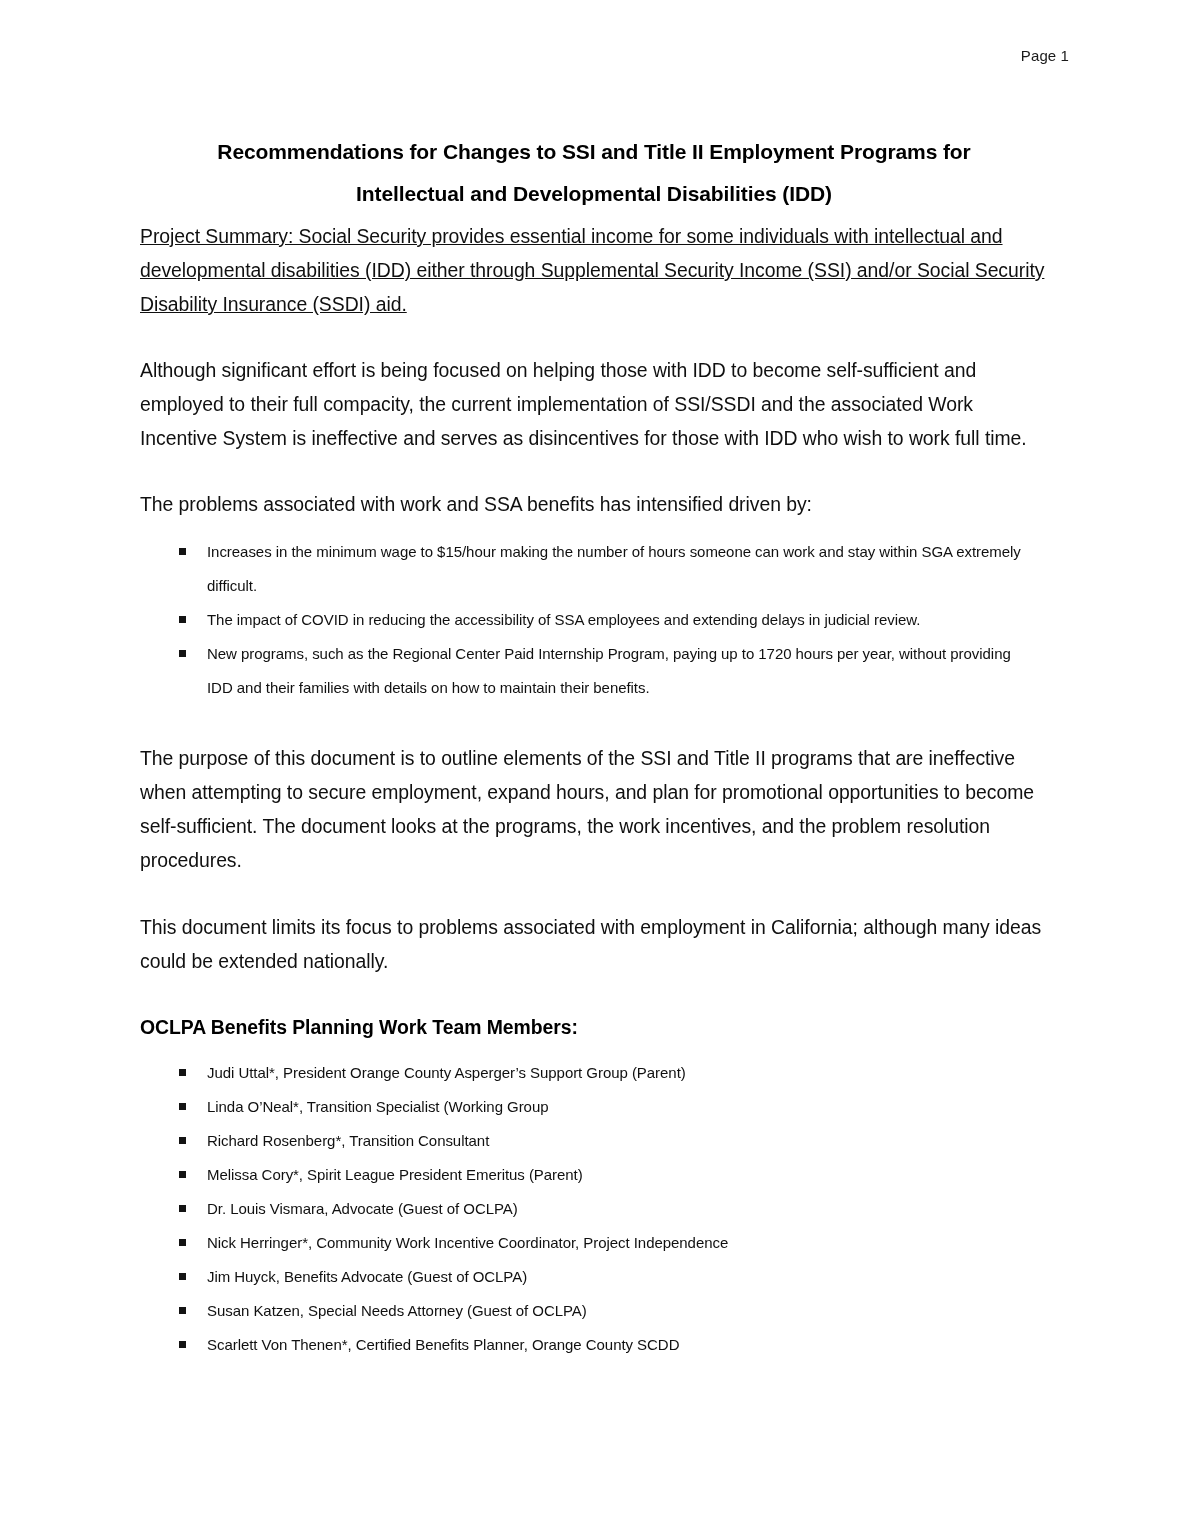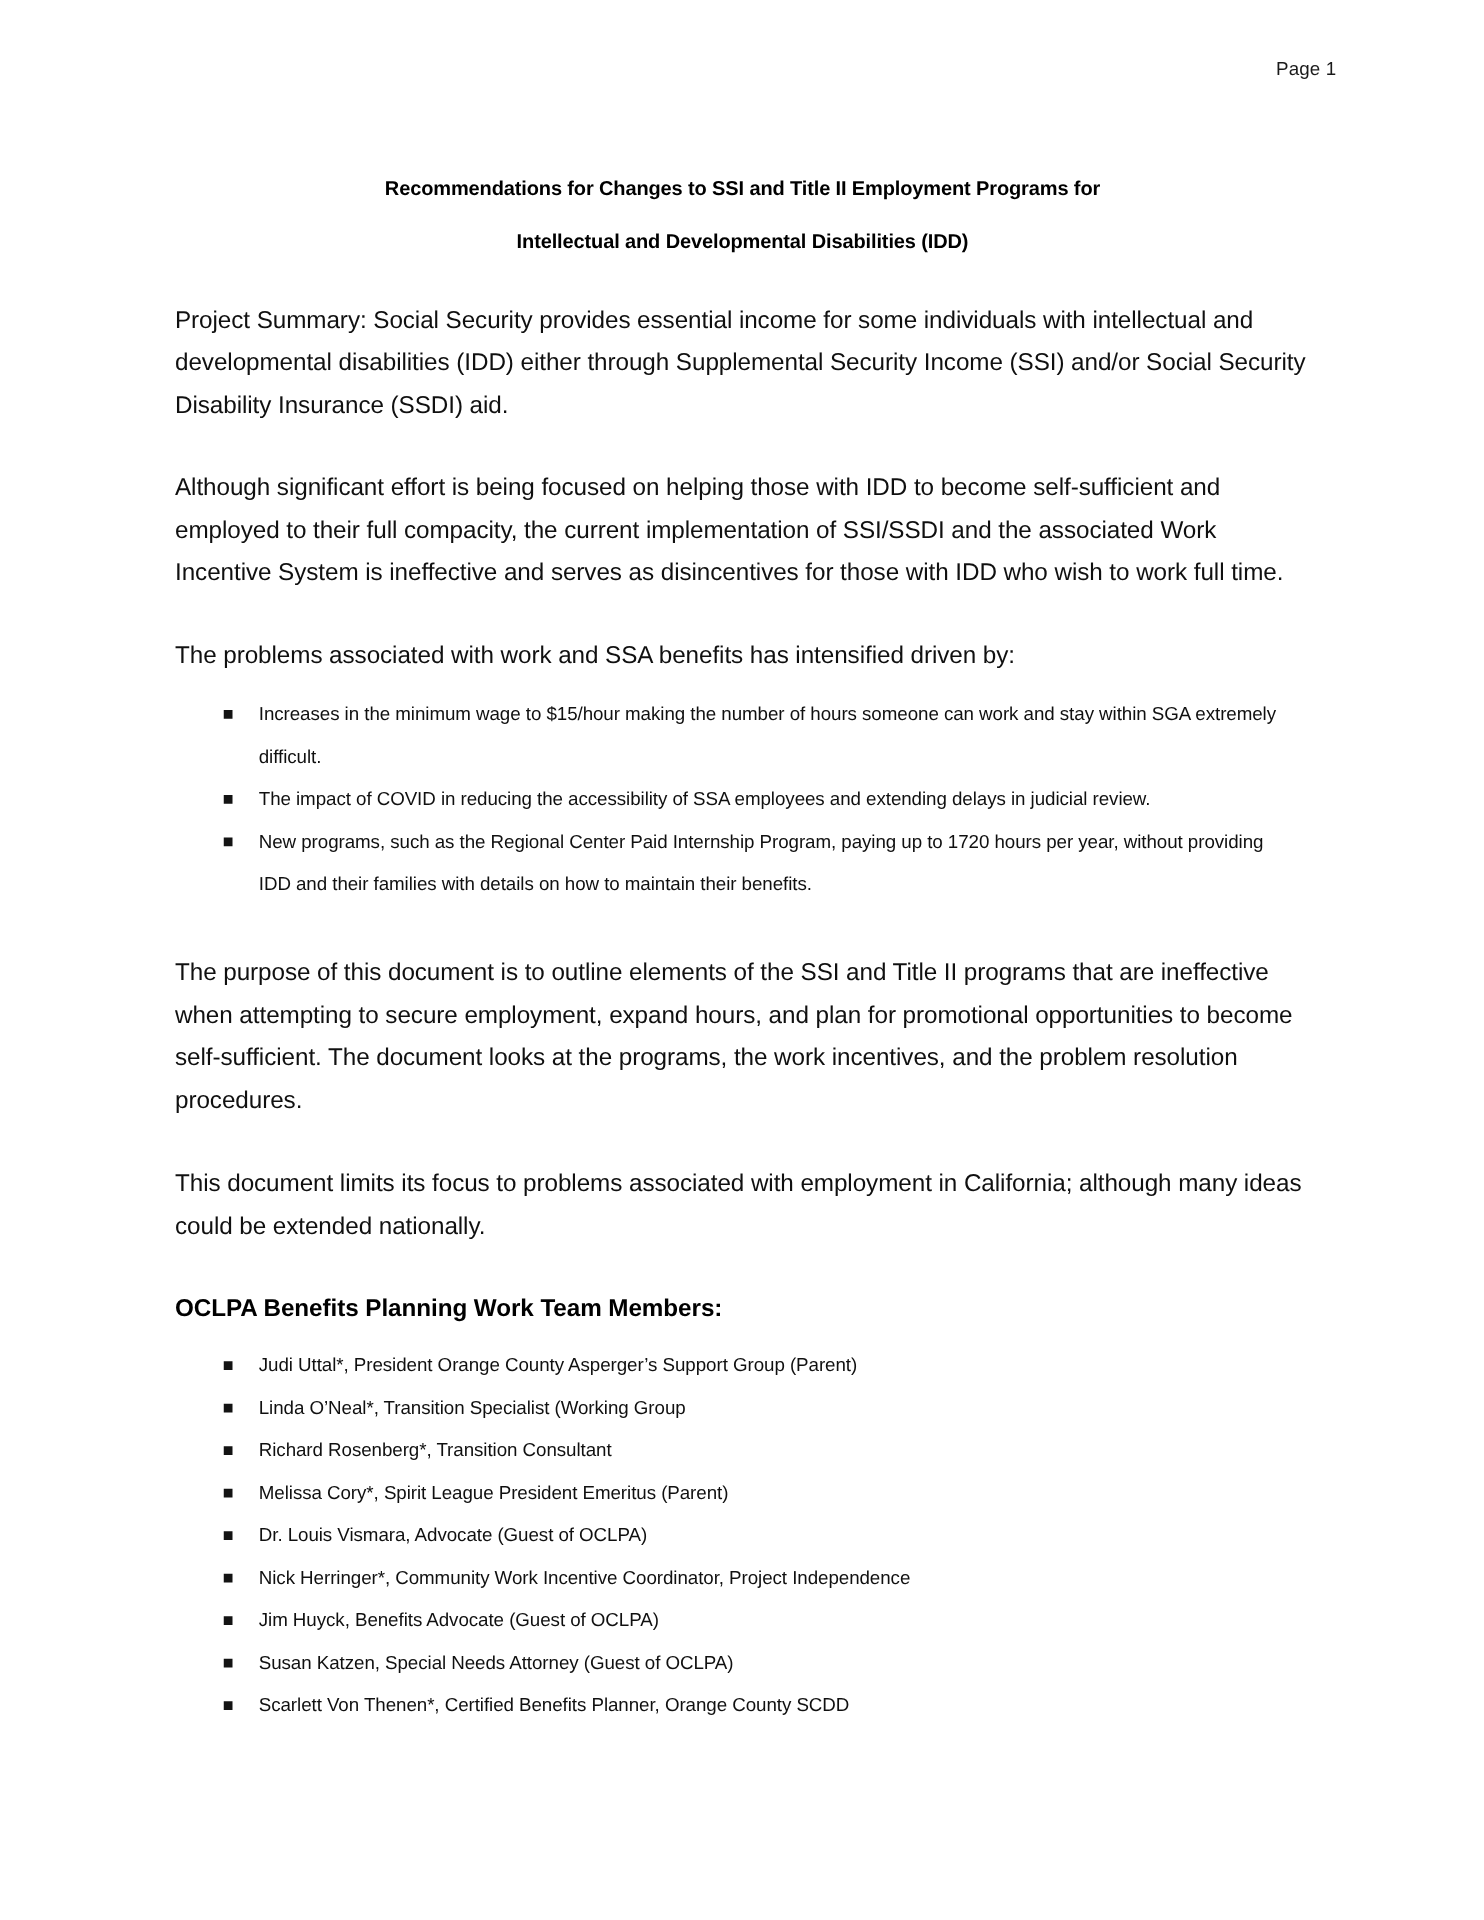--- a/index.html
+++ b/index.html
@@ -38,21 +38,21 @@
     left: 140px;
     top: 0;
     width: 908px;
   }
 
   
   .doc-title {
     margin: 0;
     padding-top: 131px;
     text-align: center;
-    font-size: 16px;
+    font-size: 21px;
     font-weight: bold;
     line-height: 42px;
     letter-spacing: -0.1px;
     color: #000000;
   }
   .doc-title .line { display: block; }
   .doc-title .line2 { }
 
   
   .para {
@@ -67,21 +67,21 @@
   .bold-line {
     margin: 0;
     font-size: 19.4px;
     line-height: 34px;
     font-weight: bold;
     color: #000000;
     letter-spacing: -0.05px;
   }
 
   .sp-date      { margin-top: 61px; }
-  .sp-summary   { margin-top: 24px; }
+  .sp-summary   { margin-top: 4px; text-decoration: underline; }
   .sp-although  { margin-top: 32px; }
   .sp-problems  { margin-top: 32px; }
   .sp-purpose   { margin-top: 36px; }
   .sp-limits    { margin-top: 33px; }
   .sp-members   { margin-top: 32px; }
   .sp-asterisk  { margin-top: 38px; }
 
   
   ul.bullets {
     list-style: none;

